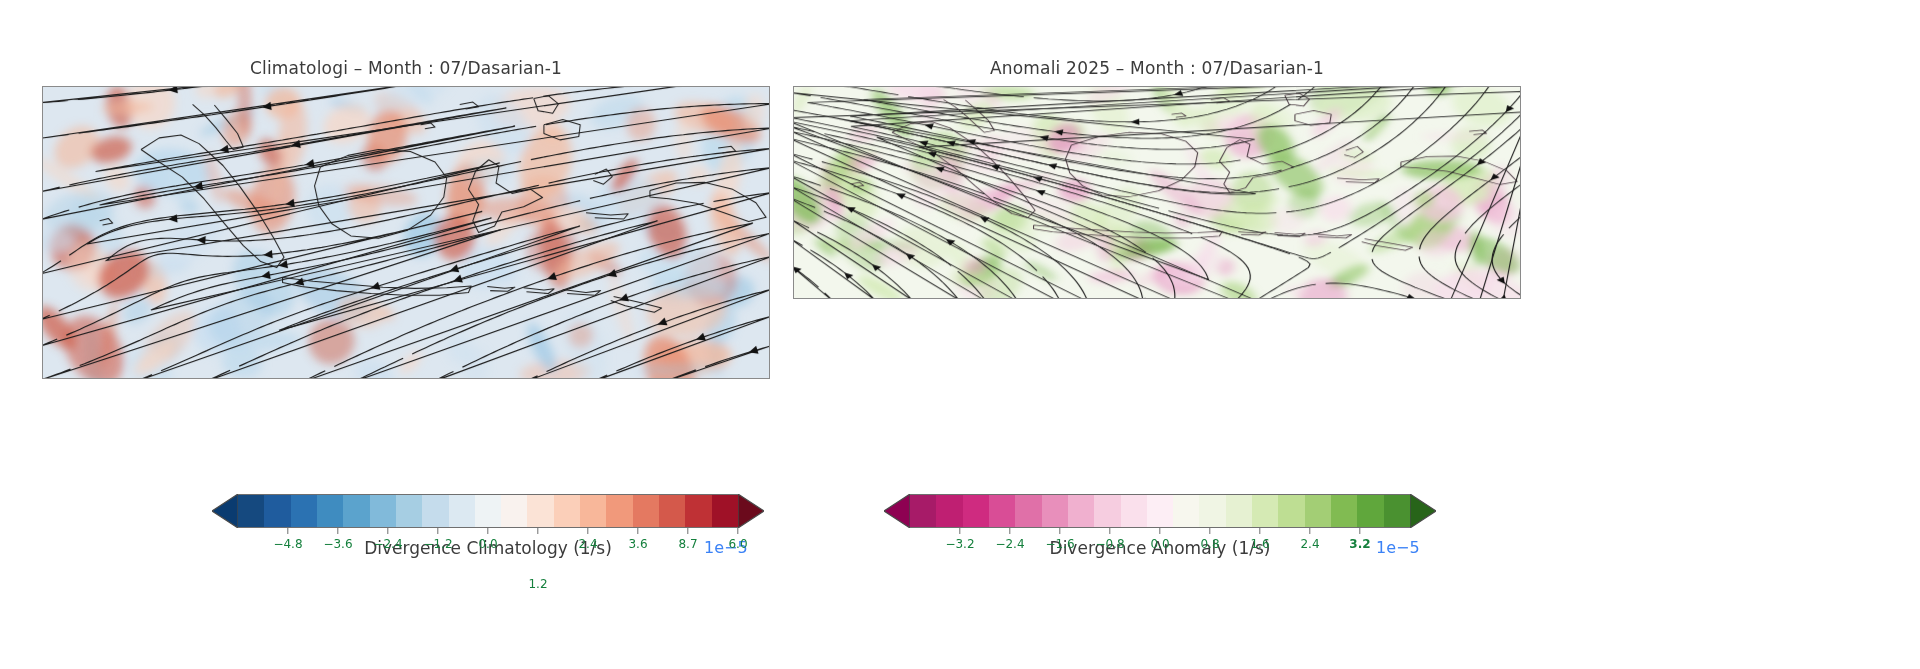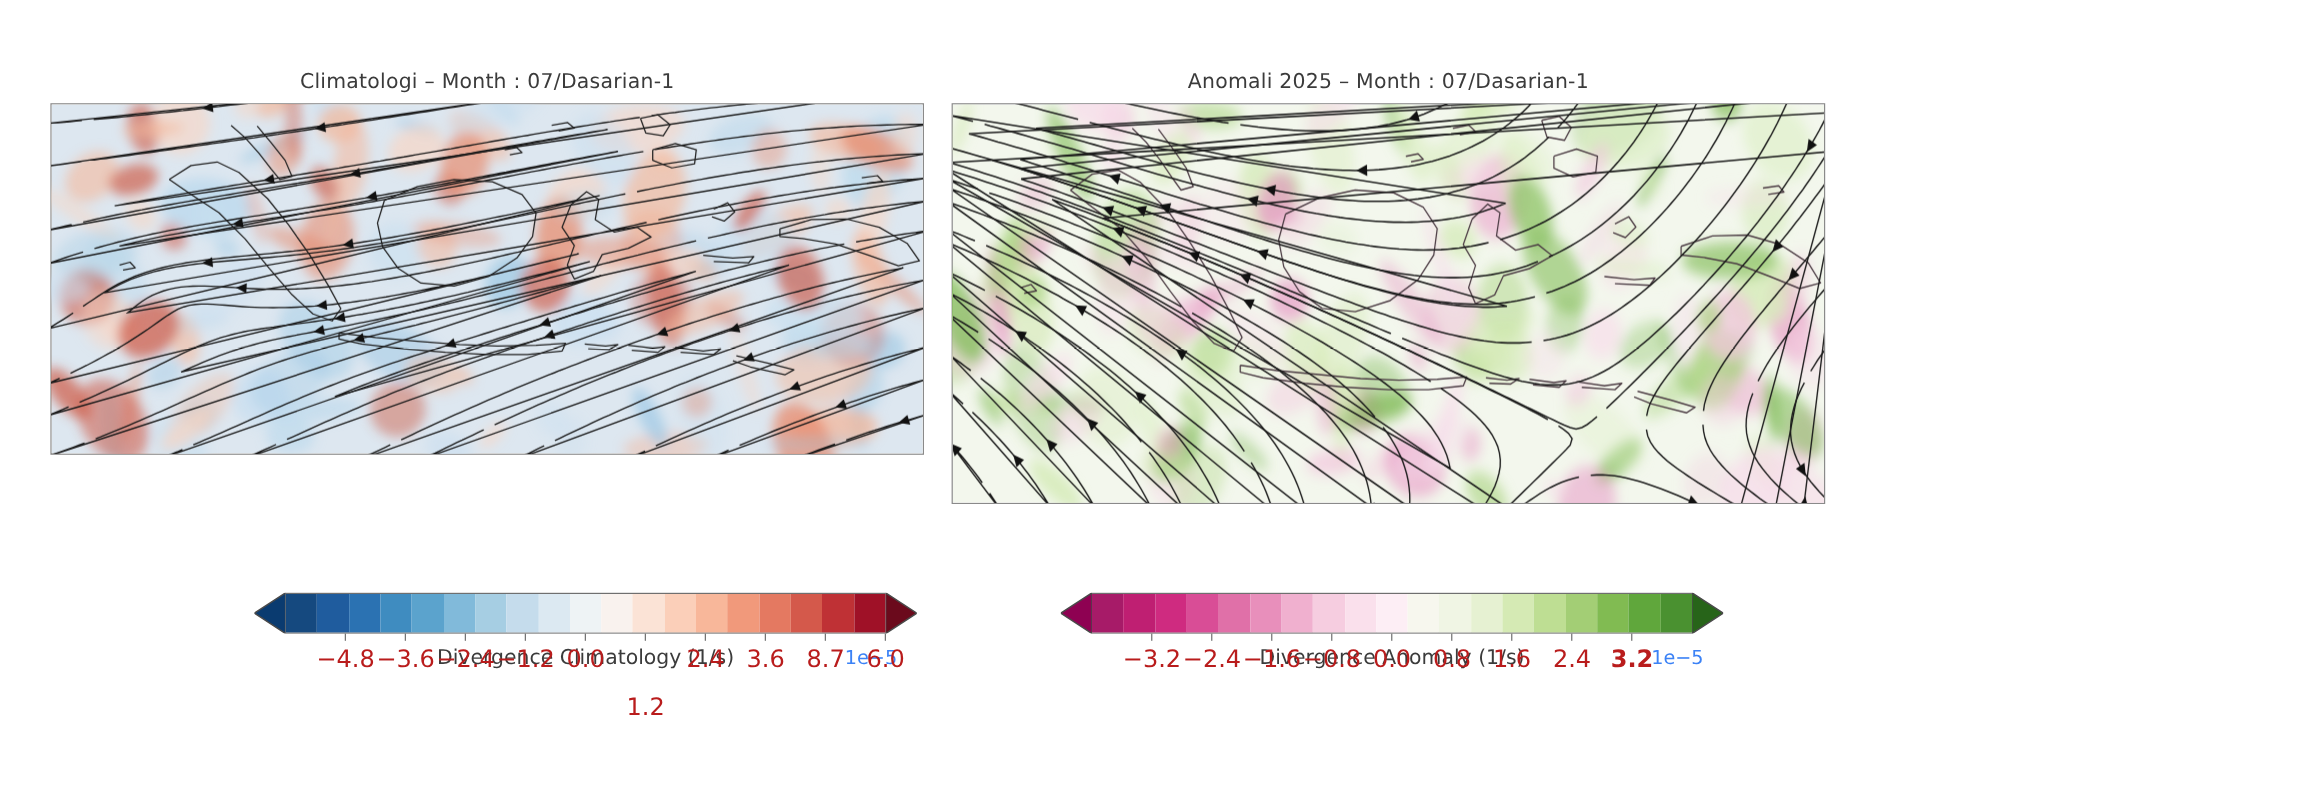--- a/index.html
+++ b/index.html
@@ -30,21 +30,21 @@
     position:absolute;left:0;top:0;height:100%;
     display:flex;box-sizing:border-box;
     border-top:1.4px solid #6f6f6f;border-bottom:1.4px solid #6f6f6f;
   }
   .cbar-cell{flex:1 1 auto;height:100%;}
   .cbar-arrow{position:absolute;top:0;height:100%;width:26px;}
   .cbar-arrow svg{display:block;width:100%;height:100%;}
   .cbar-ticks{position:absolute;left:0;top:100%;width:100%;height:0;}
   .tick-mark{position:absolute;top:0;width:1.4px;height:6px;background:#6f6f6f;transform:translateX(-0.7px);}
   .tick-label{
-    position:absolute;top:9px;font-size:20px;color:#b91c1c;
+    position:absolute;top:9px;font-size:12px;color:#15803d;
     transform:translateX(-50%);white-space:nowrap;
   }
   .cbar-label{
     position:absolute;left:0;width:100%;top:44px;
     text-align:center;font-size:17px;color:#3b3b3b;white-space:nowrap;
   }
   .cbar-offset{
     position:absolute;top:44px;font-size:16px;color:#3b82f6;white-space:nowrap;
   }
 </style>
@@ -304,21 +304,21 @@
         <div class="tick-label" style="left: 376px;">2.4</div>
         <div class="tick-mark" style="left: 426px;"></div>
         <div class="tick-label" style="left: 426px;">3.6</div>
         <div class="tick-mark" style="left: 476px;"></div>
         <div class="tick-label" style="left: 476px;">8.7</div>
         <div class="tick-mark" style="left: 526px;"></div>
         <div class="tick-label" style="left: 526px;">6.0</div>
       </div>
     </div>
 
-  <div class="panel" id="panel-right" style="left:793px;top:86px;width:728px;height:334px;">
+  <div class="panel" id="panel-right" style="left:793px;top:86px;width:728px;height:213px;">
     <div class="panel-title">Anomali 2025 – Month : 07/Dasarian-1</div>
     <div class="axes" id="axes-right">
         <svg viewBox="0 0 728 293" preserveAspectRatio="none">
           <rect x="0" y="0" width="728" height="293" fill="#f3f7ed"></rect>
           <filter id="blur-axes-right">
             <feGaussianBlur stdDeviation="5"></feGaussianBlur>
           </filter>
           <g filter="url(#blur-axes-right)">
             <ellipse cx="658.6" cy="208.7" rx="25.8" ry="16.8" fill="#e79ac5" opacity="0.43" transform="rotate(32.3 658.6 208.7)"></ellipse>
             <ellipse cx="295.0" cy="84.7" rx="27.2" ry="13.3" fill="#f2c6de" opacity="0.32" transform="rotate(-45.0 295.0 84.7)"></ellipse>

